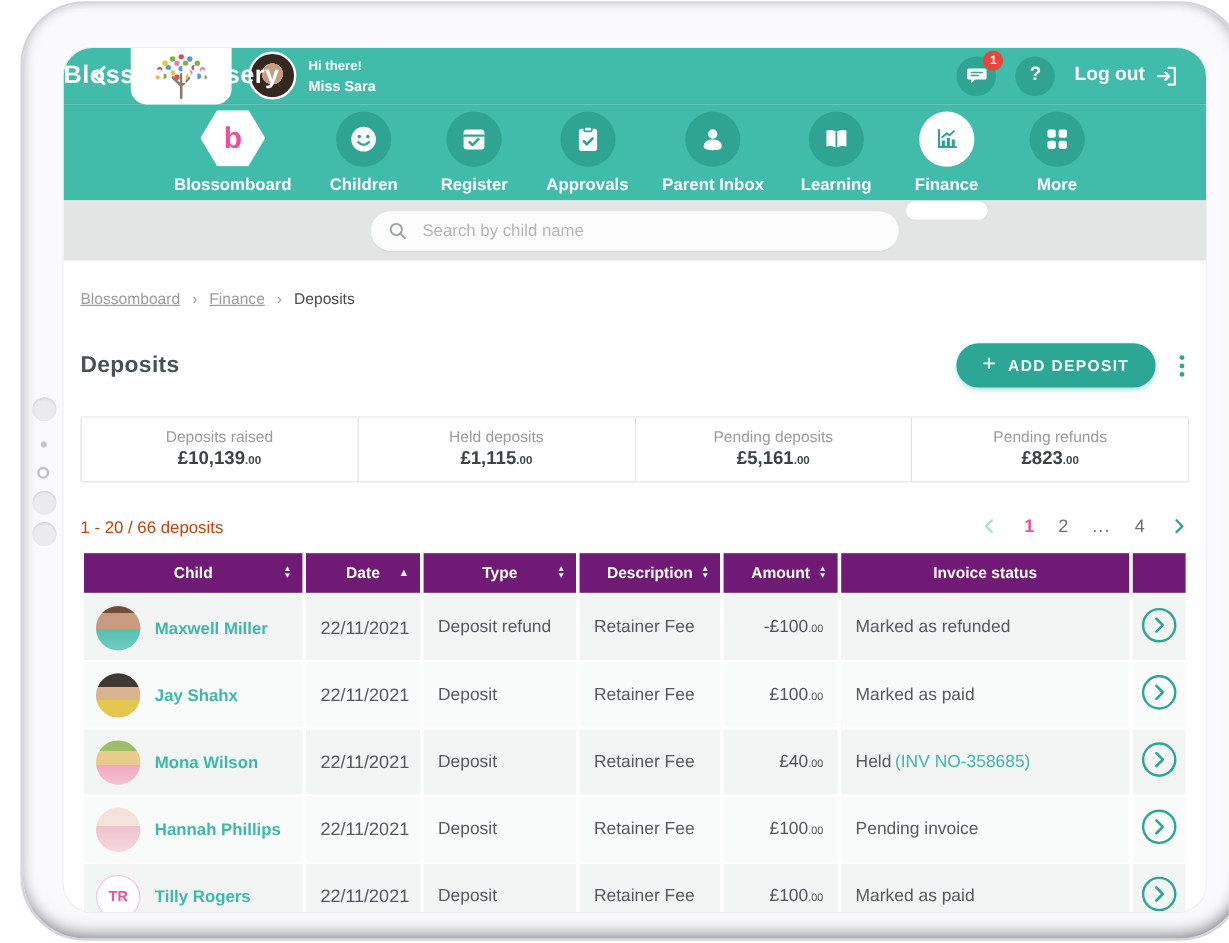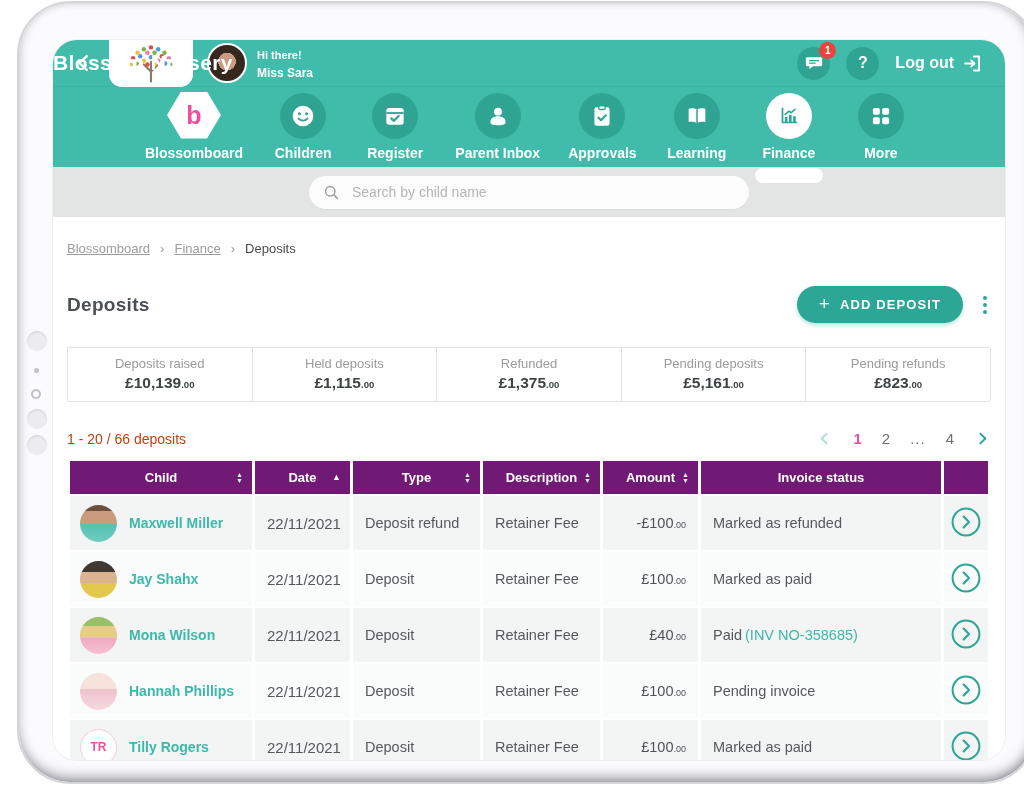--- a/index.html
+++ b/index.html
@@ -227,35 +227,35 @@
                 <rect x="4" y="4.5" width="16" height="15.5" rx="2.5" fill="#fff"></rect>
                 <rect x="4" y="8.4" width="16" height="1.7" fill="#2FA493"></rect>
                 <path d="M8.6 14.2l2.3 2.3 4.5-4.6" fill="none" stroke="#2FA493" stroke-width="2" stroke-linecap="round" stroke-linejoin="round"></path>
               </svg>
           </span>
           <span class="nav-label">Register</span>
         </div>
         <div class="nav-item">
           <span class="nav-circle">
             <svg viewBox="0 0 24 24" width="26" height="26">
-                <circle cx="12" cy="8" r="3.6" fill="#fff"></circle>
-                <path d="M5 17.5c0-3.3 3.1-5.3 7-5.3s7 2 7 5.3c0 1.9-2 3-7 3s-7-1.1-7-3z" fill="#fff"></path>
-              </svg>
-          </span>
-          <span class="nav-label">Parent Inbox</span>
-        </div>
-        <div class="nav-item">
-          <span class="nav-circle">
-            <svg viewBox="0 0 24 24" width="26" height="26">
                 <rect x="5" y="4" width="14" height="17" rx="2" fill="#fff"></rect>
                 <rect x="9" y="2.6" width="6" height="3.4" rx="1.4" fill="#fff" stroke="#2FA493" stroke-width="1.2"></rect>
                 <path d="M8.8 13.6l2.3 2.3 4.4-4.5" fill="none" stroke="#2FA493" stroke-width="2" stroke-linecap="round" stroke-linejoin="round"></path>
               </svg>
           </span>
           <span class="nav-label">Approvals</span>
+        </div>
+        <div class="nav-item">
+          <span class="nav-circle">
+            <svg viewBox="0 0 24 24" width="26" height="26">
+                <circle cx="12" cy="8" r="3.6" fill="#fff"></circle>
+                <path d="M5 17.5c0-3.3 3.1-5.3 7-5.3s7 2 7 5.3c0 1.9-2 3-7 3s-7-1.1-7-3z" fill="#fff"></path>
+              </svg>
+          </span>
+          <span class="nav-label">Parent Inbox</span>
         </div>
         <div class="nav-item">
           <span class="nav-circle">
             <svg viewBox="0 0 24 24" width="26" height="26">
                 <path d="M12 6.2C9.6 4.8 6.4 4.6 4.3 5.4v12.2c2.1-.7 5.3-.5 7.7 1 2.4-1.5 5.6-1.7 7.7-1V5.4c-2.1-.8-5.3-.6-7.7.8z" fill="#fff"></path>
                 <path d="M12 6.2v12.4" stroke="#2FA493" stroke-width="1.4"></path>
               </svg>
           </span>
           <span class="nav-label">Learning</span>
         </div>
@@ -321,24 +321,20 @@
         </div>
 
         <div class="stats">
           <div class="stat">
             <span class="label">Deposits raised</span>
             <span class="value"><span>£10,139</span><span class="cents">.00</span></span>
           </div>
           <div class="stat">
             <span class="label">Held deposits</span>
             <span class="value"><span>£1,115</span><span class="cents">.00</span></span>
-          </div>
-          <div class="stat">
-            <span class="label">Refunded</span>
-            <span class="value"><span>£1,375</span><span class="cents">.00</span></span>
           </div>
           <div class="stat">
             <span class="label">Pending deposits</span>
             <span class="value"><span>£5,161</span><span class="cents">.00</span></span>
           </div>
           <div class="stat">
             <span class="label">Pending refunds</span>
             <span class="value"><span>£823</span><span class="cents">.00</span></span>
           </div>
         </div>
@@ -465,21 +461,21 @@
                   <span class="td-child">
       <span class="avatar avatar-3"></span>
       <a class="child-name">Mona Wilson</a>
     </span>
                 </td>
     <td class="cell-date">22/11/2021</td>
     <td class="cell-type">Deposit</td>
     <td class="cell-desc">Retainer Fee</td>
     <td class="cell-amount"><span>£40</span><span class="cents">.00</span></td>
     <td class="cell-status">
-      <span>Paid</span><a class="status-link">(INV NO-358685)</a>
+      <span>Held</span><a class="status-link">(INV NO-358685)</a>
     </td>
     <td class="cell-action">
       <span class="row-chevron">
         <svg viewBox="0 0 30 30" width="30" height="30">
                       <circle cx="15" cy="15" r="13.4" fill="none" stroke="#2CA795" stroke-width="2"></circle>
                       <path d="M12.7 9.6L18 15l-5.3 5.4" fill="none" stroke="#2CA795" stroke-width="2.2" stroke-linecap="round" stroke-linejoin="round"></path>
                     </svg>
       </span>
     </td>
   </tr>

